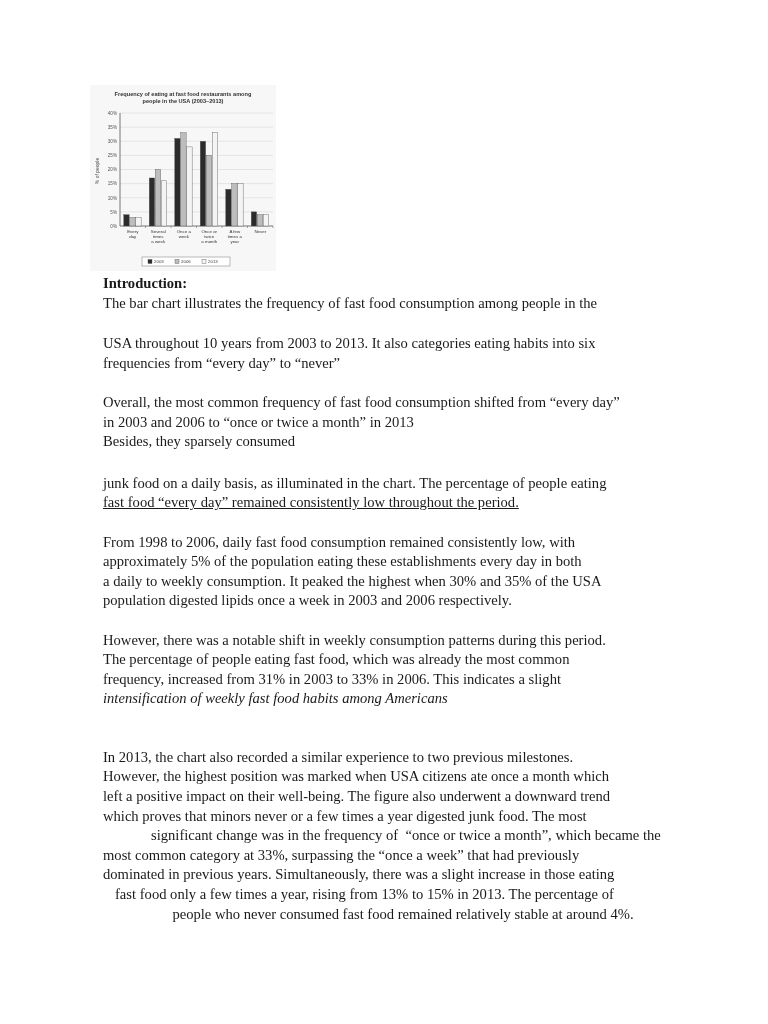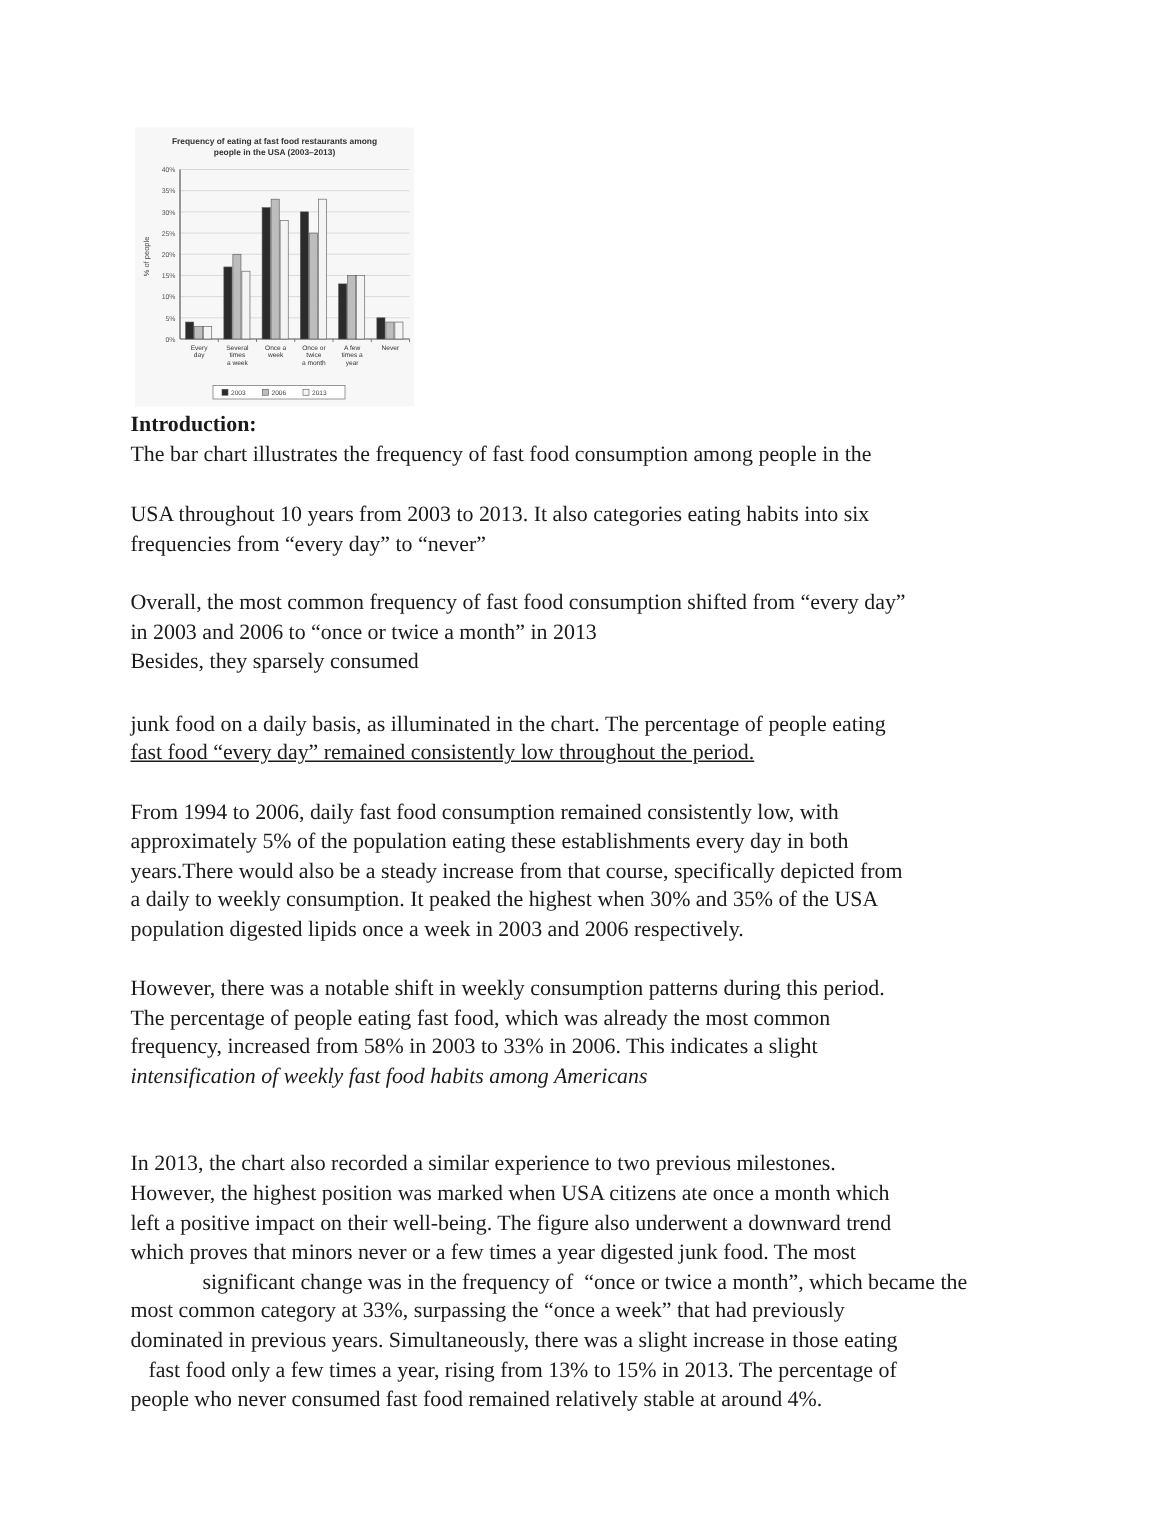--- a/index.html
+++ b/index.html
@@ -1,20 +1,20 @@
 <!DOCTYPE html>
 <html><head>
 <meta charset="utf-8">
 <style>
   html, body { margin:0; padding:0; background:#ffffff; }
   body { width:768px; height:1024px; position:relative; overflow:hidden;
          font-family:"DejaVu Serif", "Liberation Serif", serif; color:#111; }
   .chart-figure { position:absolute; left:90px; top:85px; width:186px; height:186px; background:#f7f7f7; }
   .chart-figure svg { display:block; }
-  .doc { position:absolute; left:87px; top:274px; width:600px; font-family:"Liberation Serif", "DejaVu Serif", serif;
+  .doc { position:absolute; left:103px; top:274px; width:600px; font-family:"Liberation Serif", "DejaVu Serif", serif;
          font-size:14.6px; line-height:19.6px; color:#1a1a1a; }
   .doc p { margin:0; }
   .doc .heading { font-weight:bold; }
   .gap { height:19.6px; }
   .gap2 { height:39px; }
 </style>
 </head>
 <body>
 
 <div class="chart-figure">
@@ -110,39 +110,38 @@
       <div class="gap"></div>
       <div>
         <p style="white-space: pre;">Overall, the most common frequency of fast food consumption shifted from “every day”</p>
         <p style="white-space: pre;">in 2003 and 2006 to “once or twice a month” in 2013</p>
         <p style="white-space: pre;">Besides, they sparsely consumed</p>
         <p style="white-space: pre; margin-top: 22px;">junk food on a daily basis, as illuminated in the chart. The percentage of people eating</p>
         <p style="white-space: pre; text-decoration: underline;">fast food “every day” remained consistently low throughout the period.</p>
       </div>
       <div class="gap"></div>
       <div>
-        <p style="white-space: pre;">From 1994 to 2006, daily fast food consumption remained consistently low, with</p>
+        <p style="white-space: pre;">From 1998 to 2006, daily fast food consumption remained consistently low, with</p>
         <p style="white-space: pre;">approximately 5% of the population eating these establishments every day in both</p>
-        <p style="white-space: pre;">years.There would also be a steady increase from that course, specifically depicted from</p>
         <p style="white-space: pre;">a daily to weekly consumption. It peaked the highest when 30% and 35% of the USA</p>
         <p style="white-space: pre;">population digested lipids once a week in 2003 and 2006 respectively.</p>
       </div>
       <div class="gap"></div>
       <div>
         <p style="white-space: pre;">However, there was a notable shift in weekly consumption patterns during this period.</p>
         <p style="white-space: pre;">The percentage of people eating fast food, which was already the most common</p>
-        <p style="white-space: pre;">frequency, increased from 58% in 2003 to 33% in 2006. This indicates a slight</p>
+        <p style="white-space: pre;">frequency, increased from 31% in 2003 to 33% in 2006. This indicates a slight</p>
         <p style="white-space: pre; font-style: italic;">intensification of weekly fast food habits among Americans</p>
       </div>
       <div class="gap2"></div>
       <div>
         <p style="white-space: pre;">In 2013, the chart also recorded a similar experience to two previous milestones.</p>
         <p style="white-space: pre;">However, the highest position was marked when USA citizens ate once a month which</p>
         <p style="white-space: pre;">left a positive impact on their well-being. The figure also underwent a downward trend</p>
         <p style="white-space: pre;">which proves that minors never or a few times a year digested junk food. The most</p>
         <p style="white-space: pre; margin-left: 48px;">significant change was in the frequency of  “once or twice a month”, which became the</p>
         <p style="white-space: pre;">most common category at 33%, surpassing the “once a week” that had previously</p>
         <p style="white-space: pre;">dominated in previous years. Simultaneously, there was a slight increase in those eating</p>
         <p style="white-space: pre; margin-left: 12px;">fast food only a few times a year, rising from 13% to 15% in 2013. The percentage of</p>
-        <p style="white-space: pre;">people who never consumed fast food remained relatively stable at around 4%.</p>
+        <p style="white-space: pre; text-align: center;">people who never consumed fast food remained relatively stable at around 4%.</p>
       </div>
     </div>
 </div>
 
 </body></html>

